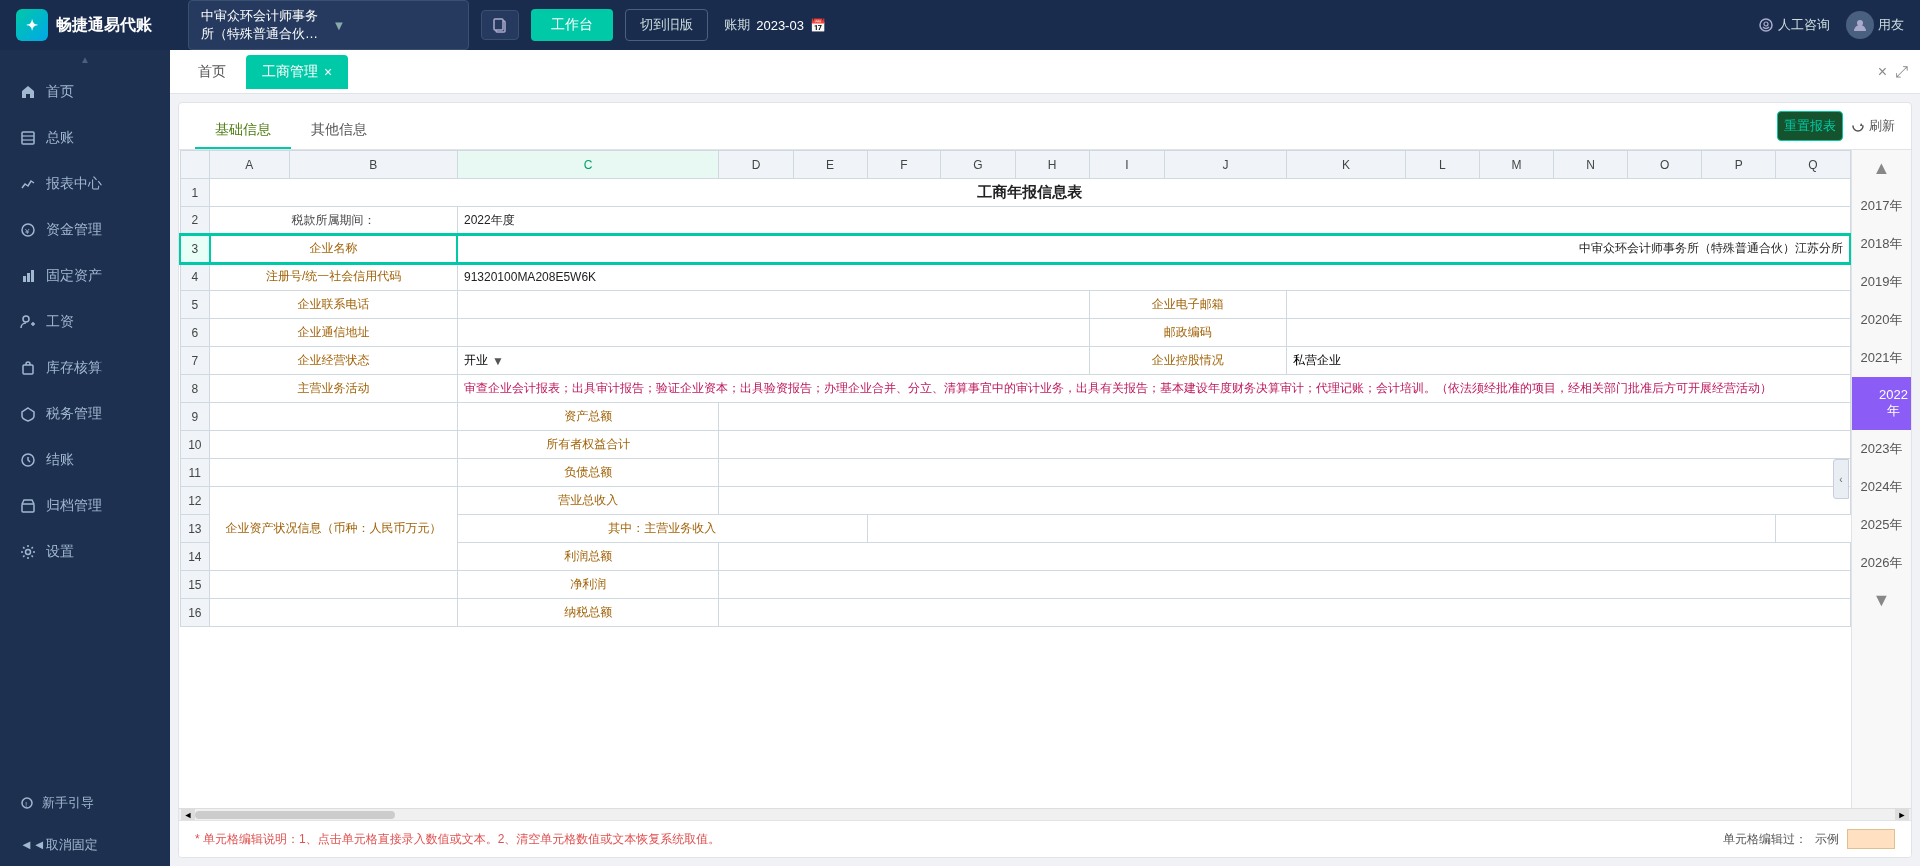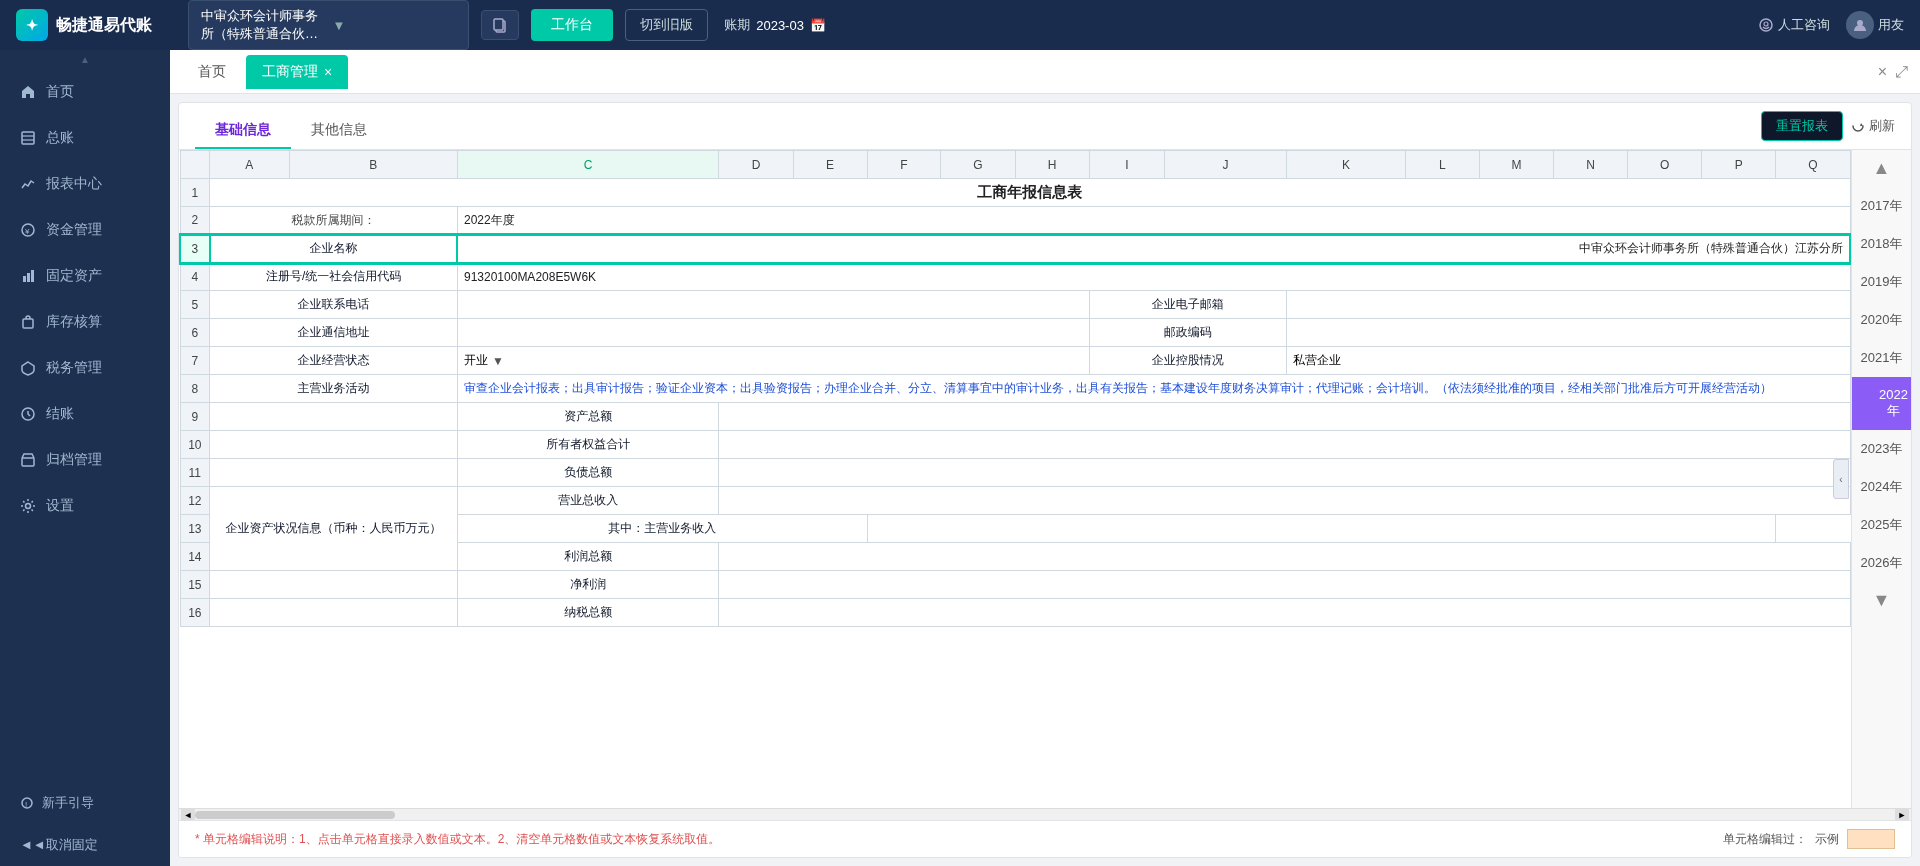--- a/index.html
+++ b/index.html
@@ -220,36 +220,36 @@
     }
     .sub-tab {
       padding: 8px 20px;
       cursor: pointer;
       color: #555;
       font-size: 14px;
       border-bottom: 2px solid transparent;
       margin-bottom: -1px;
     }
     .sub-tab.active {
-      color: #6d28d9;
+      color: #4d7c0f;
       border-bottom: 2px solid #00c9a7;
-      font-weight: 700;
+      font-weight: 400;
     }
     .sub-tab-actions {
       margin-left: auto;
       display: flex;
       gap: 8px;
       padding-bottom: 8px;
     }
     .btn-reset {
       border: 1px solid #00c9a7;
       color: #00c9a7;
-      background: #0f172a;
+      background: #14532d;
       border-radius: 4px;
-      padding: 5px 14px;
+      padding: 5px 6px;
       cursor: pointer;
       font-size: 13px;
     }
     .btn-refresh {
       background: transparent;
       border: none;
       color: #555;
       cursor: pointer;
       font-size: 13px;
       display: flex;
@@ -328,21 +328,21 @@
     }
     .row-num {
       background: #f0f4f8;
       text-align: center;
       color: #444;
       width: 30px;
       font-weight: normal;
     }
     .data-label {
       text-align: center;
-      color: #0f172a;
+      color: #a16207;
     }
 
     
     .bottom-bar {
       border-top: 1px solid #e0e4e8;
       padding: 8px 16px;
       display: flex;
       align-items: center;
       gap: 8px;
       background: #fff;
@@ -504,20 +504,29 @@
     <div class="sidebar-item">
       <svg width="16" height="16" viewBox="0 0 16 16" fill="currentColor">
           <rect x="3" y="8" width="3" height="6" fill="currentColor"></rect>
           <rect x="7" y="5" width="3" height="9" fill="currentColor"></rect>
           <rect x="11" y="2" width="3" height="12" fill="currentColor"></rect>
         </svg>
       <span>固定资产</span>
     </div>
     <div class="sidebar-item">
       <svg width="16" height="16" viewBox="0 0 16 16" fill="currentColor">
+          <circle cx="6" cy="5" r="3" fill="none" stroke="currentColor" stroke-width="1.5"></circle>
+          <path d="M1 14c0-2.8 2.2-5 5-5" fill="none" stroke="currentColor" stroke-width="1.5"></path>
+          <line x1="11" y1="10" x2="15" y2="10" stroke="currentColor" stroke-width="1.5"></line>
+          <line x1="13" y1="8" x2="13" y2="12" stroke="currentColor" stroke-width="1.5"></line>
+        </svg>
+      <span>工资</span>
+    </div>
+    <div class="sidebar-item">
+      <svg width="16" height="16" viewBox="0 0 16 16" fill="currentColor">
           <rect x="3" y="5" width="10" height="9" rx="1" fill="none" stroke="currentColor" stroke-width="1.5"></rect>
           <path d="M6 5V4a2 2 0 014 0v1" fill="none" stroke="currentColor" stroke-width="1.5"></path>
         </svg>
       <span>库存核算</span>
     </div>
     <div class="sidebar-item">
       <svg width="16" height="16" viewBox="0 0 16 16" fill="currentColor">
           <path d="M8 2l6 4v4c0 3-6 5-6 5S2 13 2 10V6z" fill="none" stroke="currentColor" stroke-width="1.5"></path>
         </svg>
       <span>税务管理</span>
@@ -686,21 +695,21 @@
                 <td colspan="6">
                   <span style="display:flex;align-items:center;gap:4px;">开业 <span style="color:#555;">▼</span></span>
                 </td>
                 <td colspan="2" class="data-label">企业控股情况</td>
                 <td colspan="7">私营企业</td>
               </tr>
 
               <tr>
                 <td class="row-num">8</td>
                 <td colspan="2" class="data-label">主营业务活动</td>
-                <td colspan="15" style="color:#1d4ed8;overflow:hidden;white-space:nowrap;text-overflow:ellipsis;max-width:0;">审查企业会计报表；出具审计报告；验证企业资本；出具验资报告；办理企业合并、分立、清算事宜中的审计业务，出具有关报告；基本建设年度财务决算审计；代理记账；会计培训。（依法须经批准的项目，经相关部门批准后方可开展经营活动）</td>
+                <td colspan="15" style="color:#be185d;overflow:hidden;white-space:nowrap;text-overflow:ellipsis;max-width:0;">审查企业会计报表；出具审计报告；验证企业资本；出具验资报告；办理企业合并、分立、清算事宜中的审计业务，出具有关报告；基本建设年度财务决算审计；代理记账；会计培训。（依法须经批准的项目，经相关部门批准后方可开展经营活动）</td>
               </tr>
 
               <tr>
                 <td class="row-num">9</td>
                 <td colspan="2"></td>
                 <td colspan="1" class="data-label">资产总额</td>
                 <td colspan="14"></td>
               </tr>
 
               <tr>

